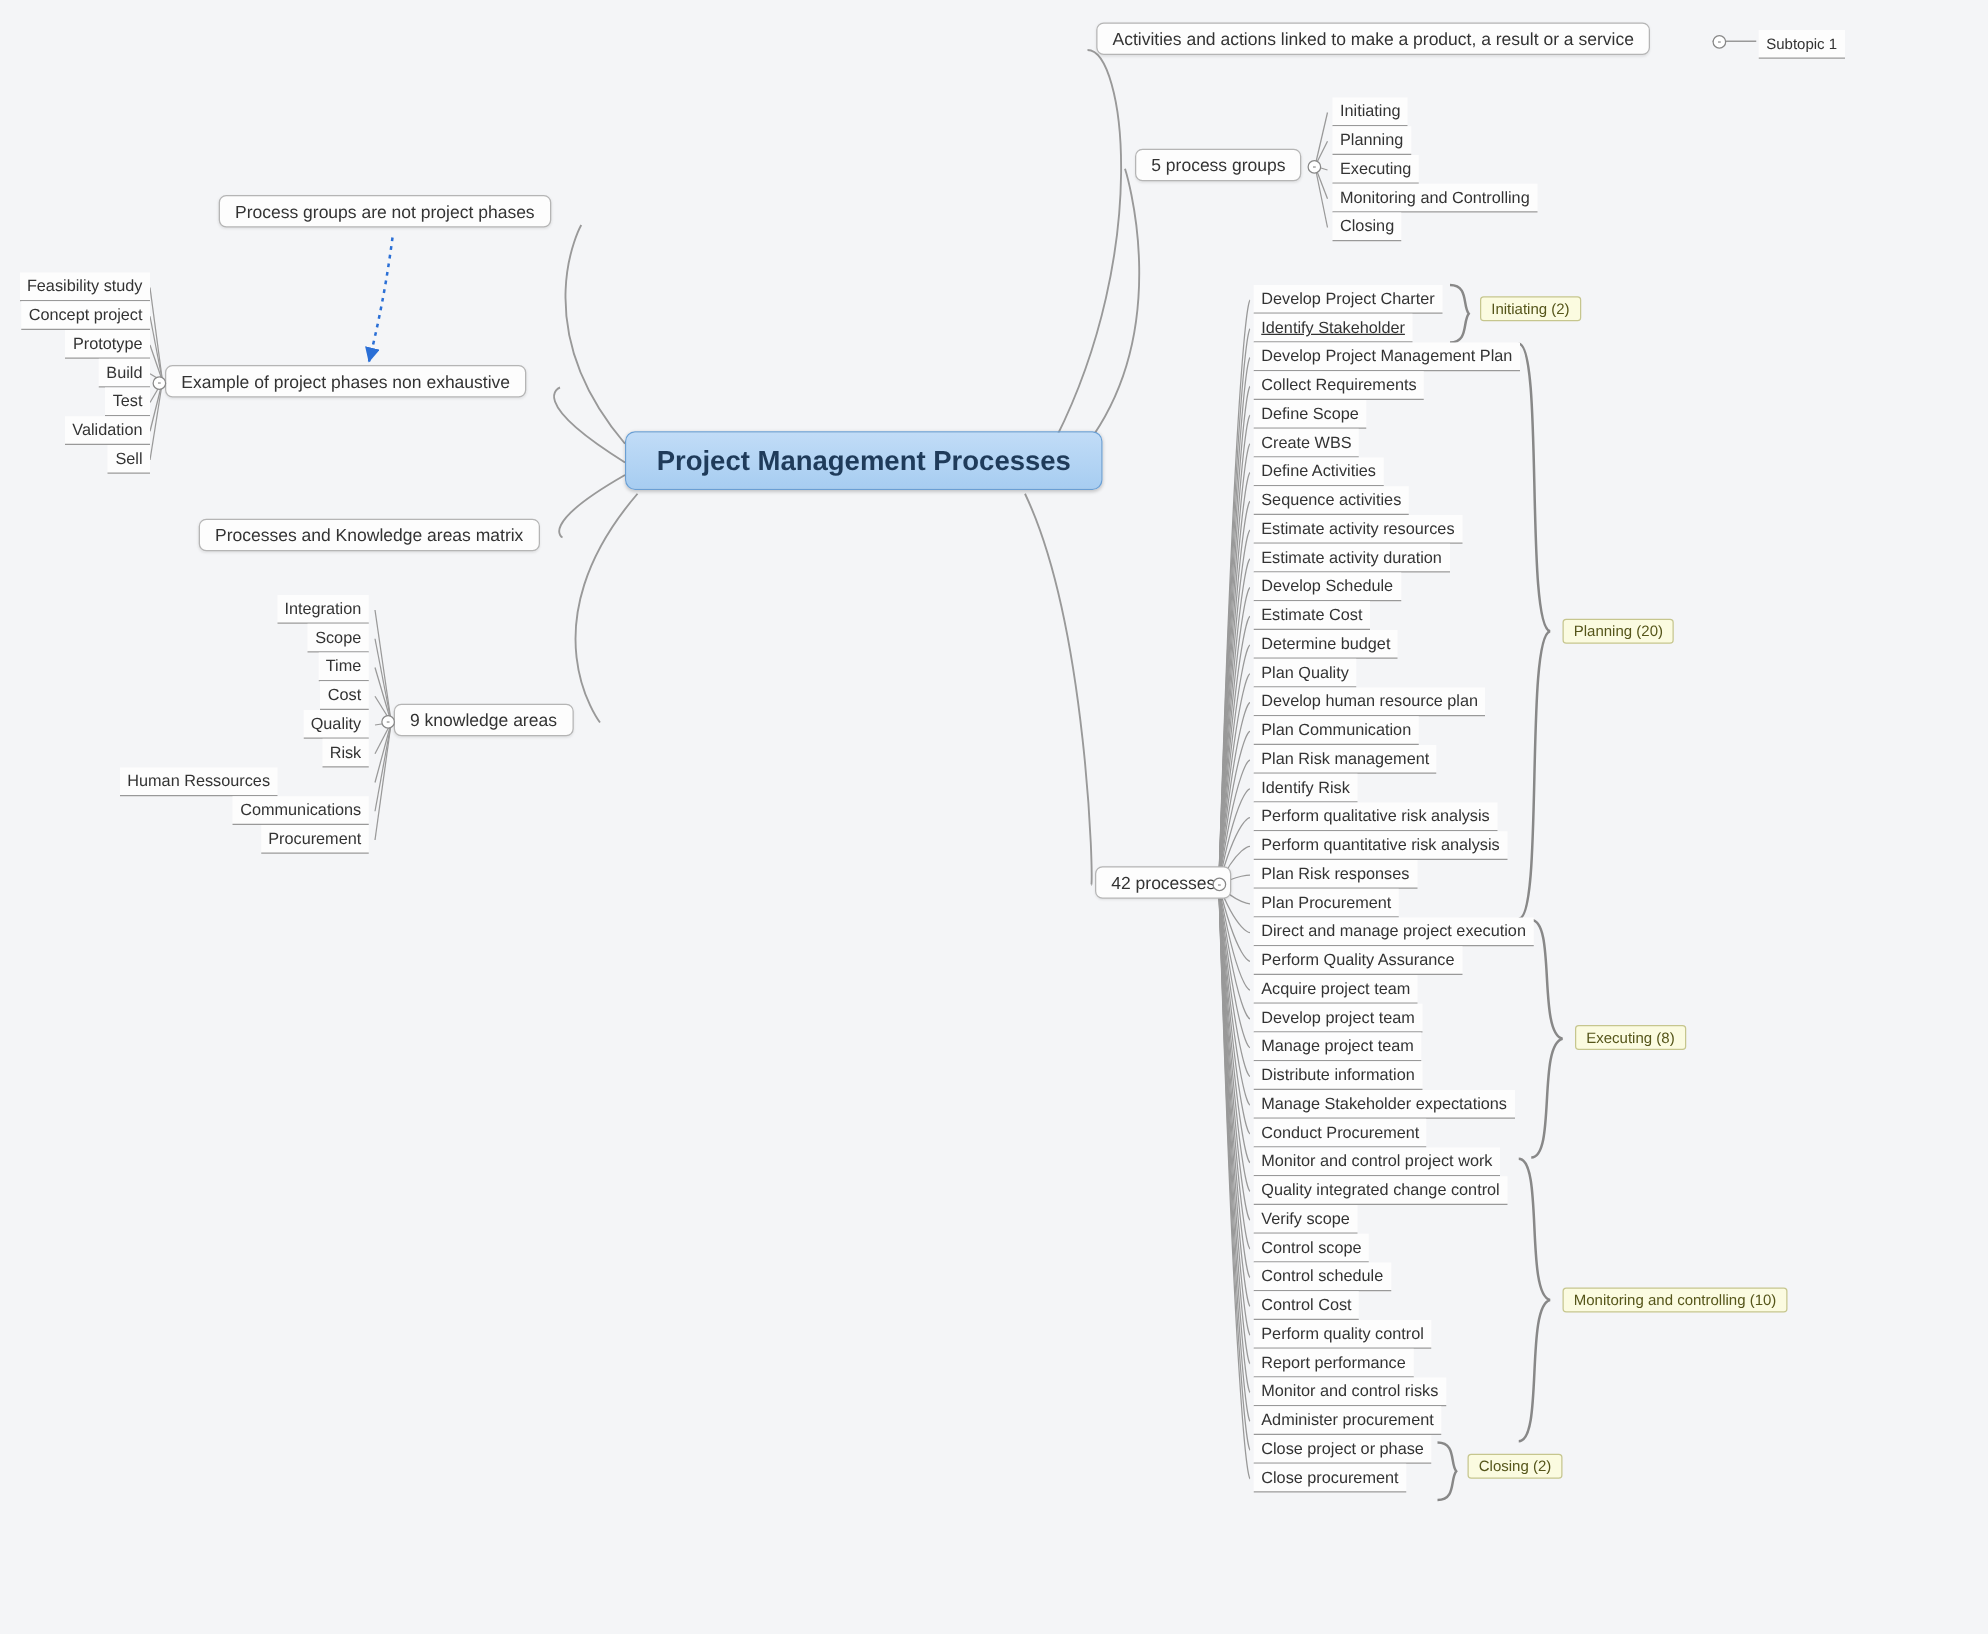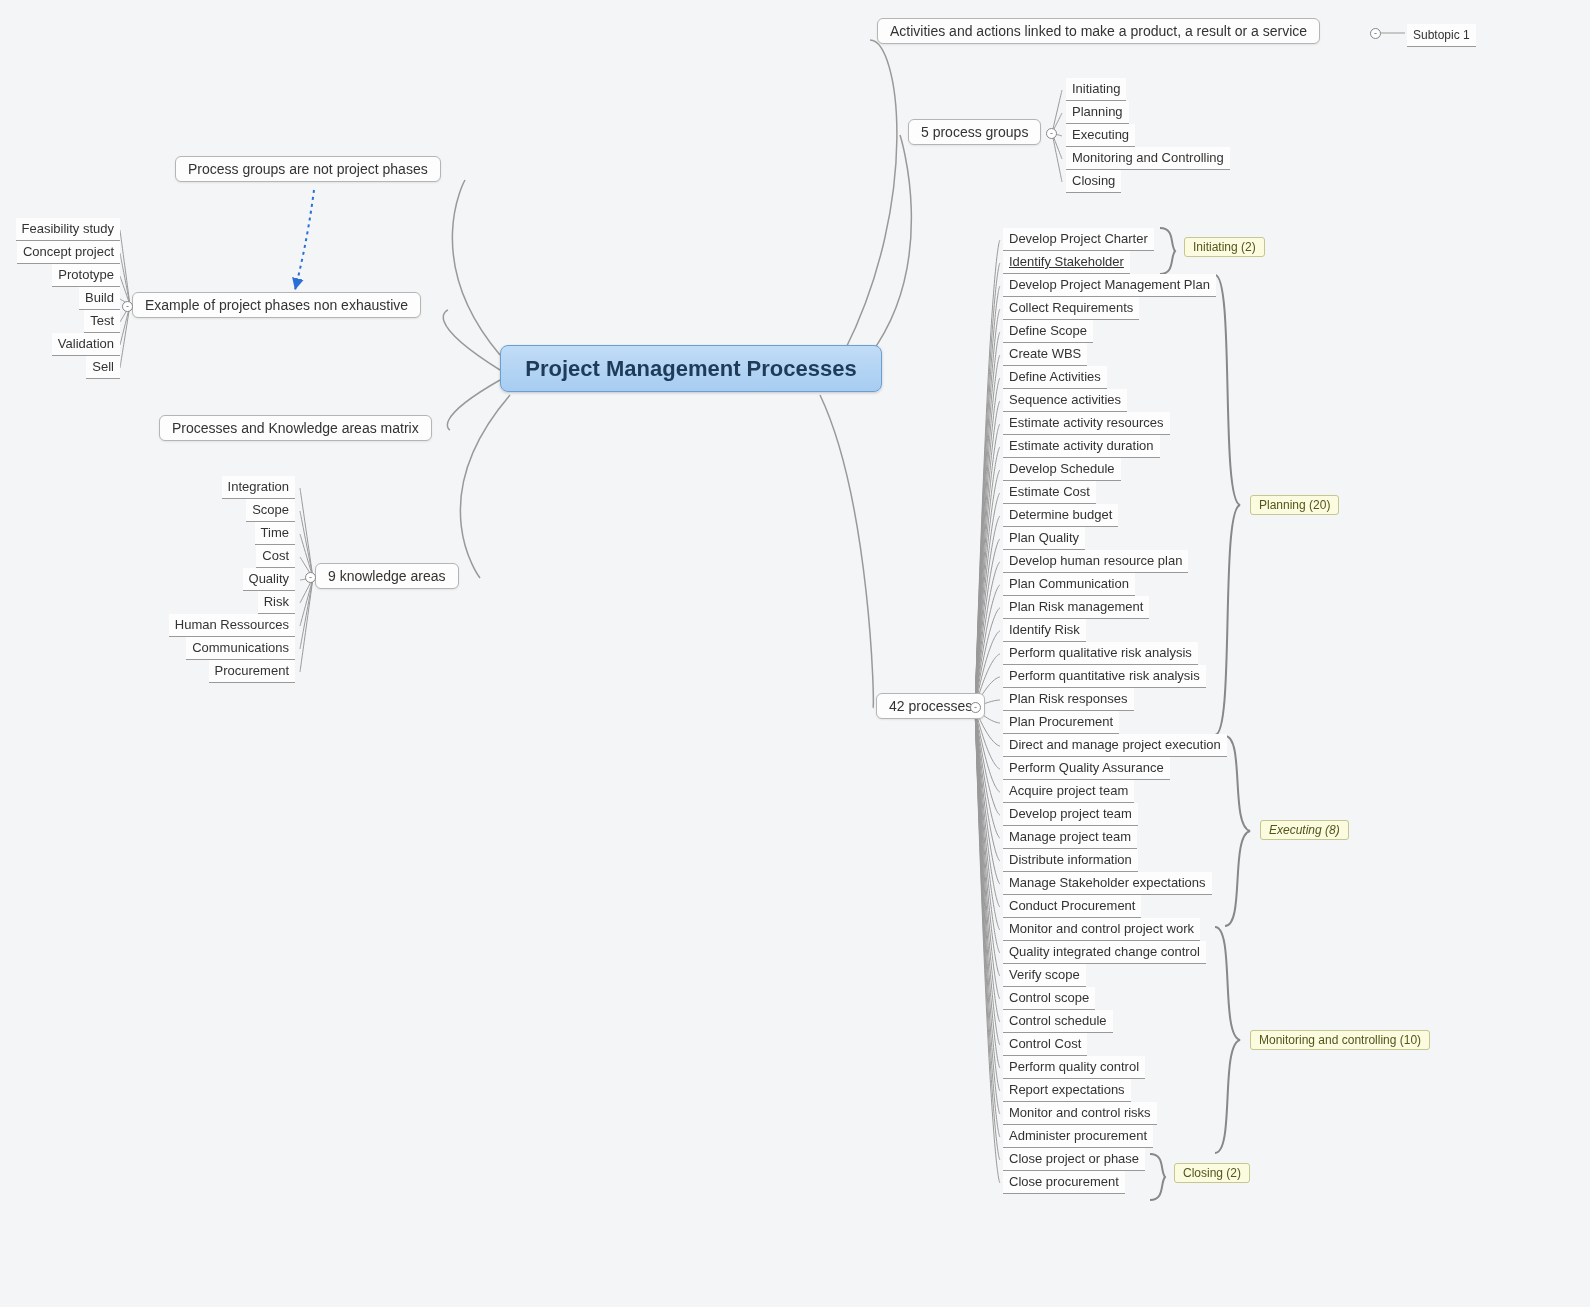--- a/index.html
+++ b/index.html
@@ -199,21 +199,21 @@
   <div class="node-box" style="left:159px; top:415px;">Processes and Knowledge areas matrix</div>
 
   <div class="node-box" style="left:315px; top:563px;">9 knowledge areas</div>
   <div class="toggle" style="left:305px; top:572px;">-</div>
   <div class="leaf" style="right:1295px; top:476px;">Integration</div>
   <div class="leaf" style="right:1295px; top:499px;">Scope</div>
   <div class="leaf" style="right:1295px; top:522px;">Time</div>
   <div class="leaf" style="right:1295px; top:545px;">Cost</div>
   <div class="leaf" style="right:1295px; top:568px;">Quality</div>
   <div class="leaf" style="right:1295px; top:591px;">Risk</div>
-  <div class="leaf" style="right:1295px; top:614px;">Human Ressources</div>
+  <div class="leaf" style="right:1368px; top:614px;">Human Ressources</div>
   <div class="leaf" style="right:1295px; top:637px;">Communications</div>
   <div class="leaf" style="right:1295px; top:660px;">Procurement</div>
 
   <div class="node-box" style="left:877px; top:18px;">Activities and actions linked to make a product, a result or a service</div>
   <div class="toggle" style="left:1370px; top:28px;">-</div>
   <div class="leaf small" style="left:1407px; top:24px;">Subtopic 1</div>
 
   <div class="node-box" style="left:908px; top:119px;">5 process groups</div>
   <div class="toggle" style="left:1046px; top:128px;">-</div>
   <div class="leaf" style="left:1066px; top:78px;text-align:right;">Initiating</div>
@@ -252,30 +252,30 @@
   <div class="group-label" style="left:1250px; top:495px;">Planning (20)</div>
 
   <div class="leaf" style="left:1003px; top:734px;">Direct and manage project execution</div>
   <div class="leaf" style="left:1003px; top:757px;">Perform Quality Assurance</div>
   <div class="leaf" style="left:1003px; top:780px;">Acquire project team</div>
   <div class="leaf" style="left:1003px; top:803px;">Develop project team</div>
   <div class="leaf" style="left:1003px; top:826px;">Manage project team</div>
   <div class="leaf" style="left:1003px; top:849px;">Distribute information</div>
   <div class="leaf" style="left:1003px; top:872px;">Manage Stakeholder expectations</div>
   <div class="leaf" style="left:1003px; top:895px;">Conduct Procurement</div>
-  <div class="group-label" style="left:1260px; top:820px;font-style:italic;">Executing (8)</div>
+  <div class="group-label" style="left:1260px; top:820px;">Executing (8)</div>
 
   <div class="leaf" style="left:1003px; top:918px;">Monitor and control project work</div>
   <div class="leaf" style="left:1003px; top:941px;">Quality integrated change control</div>
   <div class="leaf" style="left:1003px; top:964px;">Verify scope</div>
   <div class="leaf" style="left:1003px; top:987px;">Control scope</div>
   <div class="leaf" style="left:1003px; top:1010px;">Control schedule</div>
   <div class="leaf" style="left:1003px; top:1033px;">Control Cost</div>
   <div class="leaf" style="left:1003px; top:1056px;">Perform quality control</div>
-  <div class="leaf" style="left:1003px; top:1079px;">Report expectations</div>
+  <div class="leaf" style="left:1003px; top:1079px;">Report performance</div>
   <div class="leaf" style="left:1003px; top:1102px;">Monitor and control risks</div>
   <div class="leaf" style="left:1003px; top:1125px;">Administer procurement</div>
   <div class="group-label" style="left:1250px; top:1030px;">Monitoring and controlling (10)</div>
 
   <div class="leaf" style="left:1003px; top:1148px;">Close project or phase</div>
   <div class="leaf" style="left:1003px; top:1171px;">Close procurement</div>
   <div class="group-label" style="left:1174px; top:1163px;">Closing (2)</div>
 
 </div>
 

